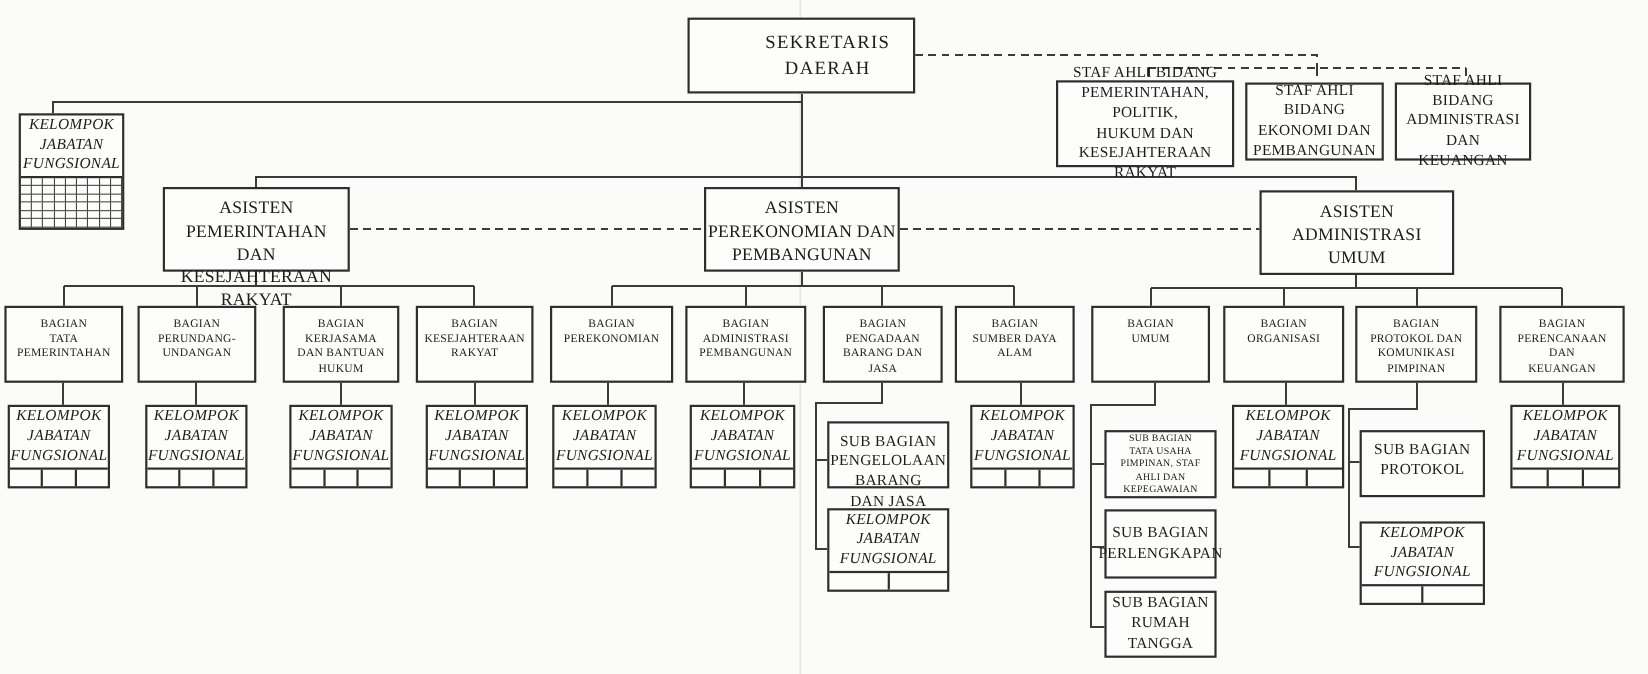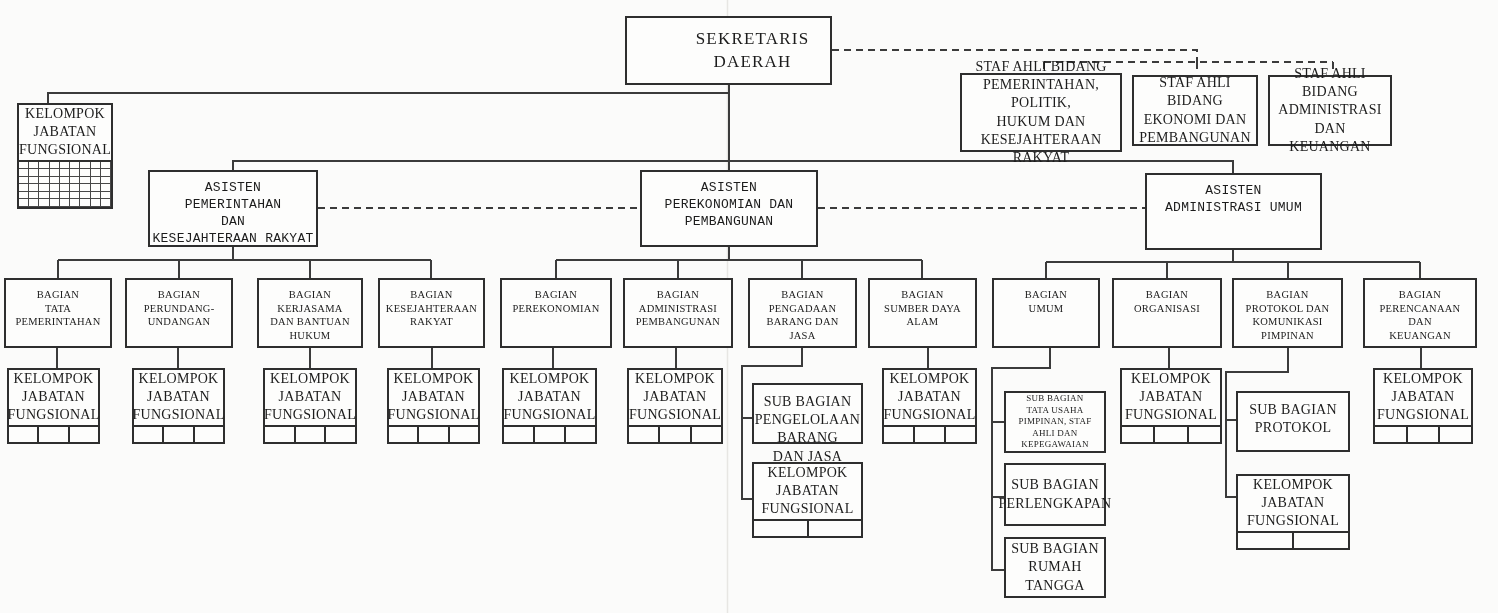--- a/index.html
+++ b/index.html
@@ -14,29 +14,29 @@
     font-family:"Liberation Serif", serif;color:var(--txt);background:var(--bg);
   }
   .stage svg{position:absolute;left:0;top:0;}
   .b{
     position:absolute;box-sizing:border-box;border:2px solid var(--bd);
     background:#fdfdfc;text-align:center;white-space:pre-line;
     line-height:1.3;letter-spacing:.25px;
   }
   .ctr{display:flex;align-items:center;justify-content:center;}
   .k{display:flex;flex-direction:column;padding:0;white-space:normal;}
-  .klbl{flex:1;display:flex;align-items:center;justify-content:center;white-space:pre-line;}
+  .klbl{flex:1;display:flex;align-items:center;justify-content:center;white-space:pre-line;font-style:italic;}
   .cells{height:29px;border-top:2px solid var(--bd);display:flex;}
   .cells i{display:block;flex:1;border-right:2px solid var(--bd);}
   .cells i:last-child{border-right:0;}
   .mgrid{height:55px;border-top:2px solid var(--bd);display:grid;
          grid-template-columns:repeat(9,1fr);grid-template-rows:repeat(6,1fr);}
   .mgrid i{display:block;border-right:1px solid #474747;border-bottom:1px solid #474747;}
   .f17{font-size:17px;letter-spacing:1.2px;padding-left:48px;}
-  .f11{font-size:13px;font-family:Liberation Mono, monospace;}
+  .f11{font-size:16px;}
   .f10{font-size:10.5px;}
   .f9{font-size:14px;}
   .f85{font-size:9px;line-height:1.28;}
   .pt{padding-top:8px;}
 </style>
 </head>
 <body>
 
 <div class="stage">
 

